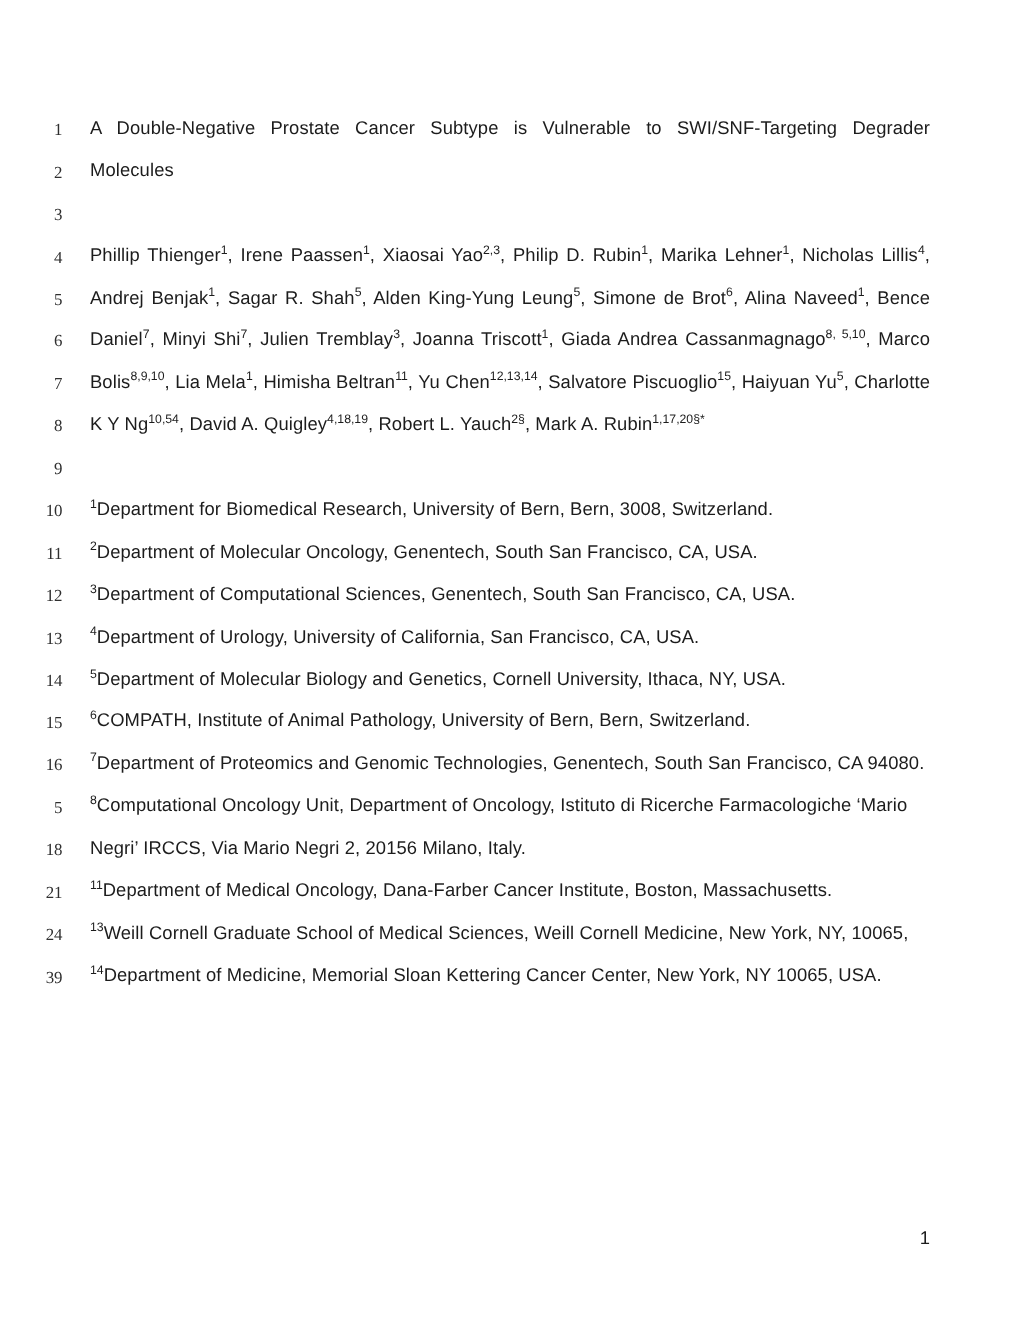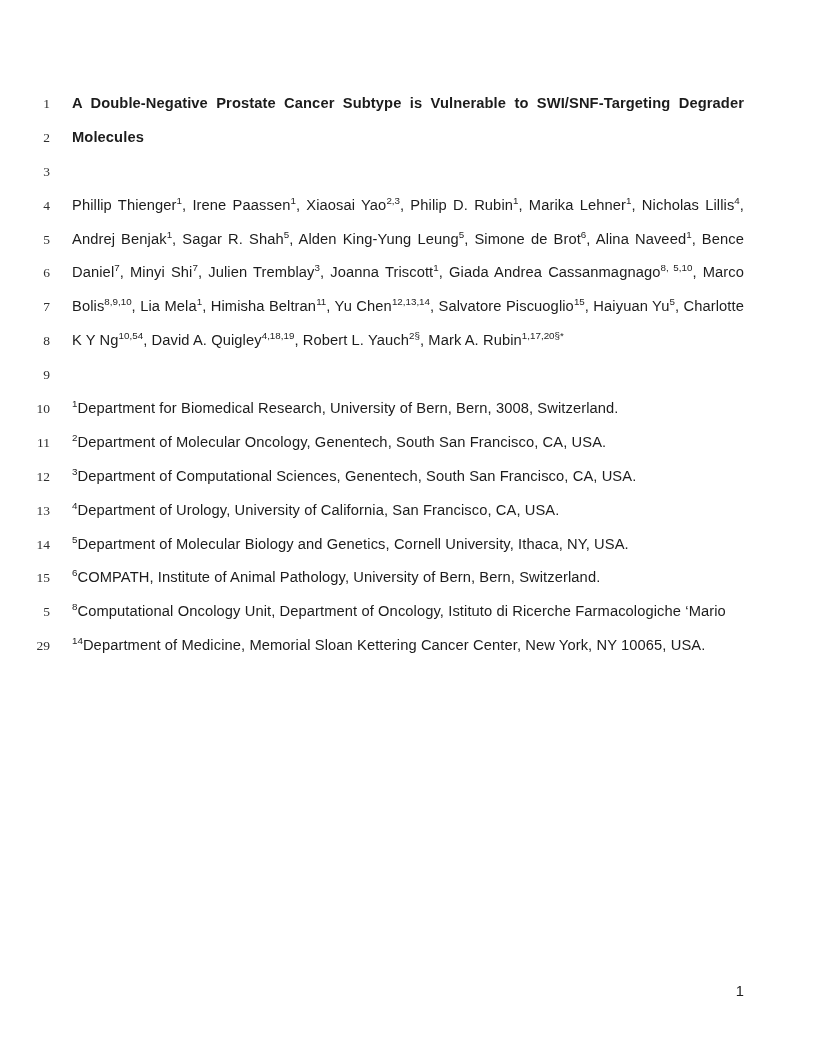--- a/index.html
+++ b/index.html
@@ -32,21 +32,21 @@
     font-size: 13.5px;
     color: #2f2f2f;
   }
   .line-text {
     flex: none;
     margin-left: 22px;
     width: 672px;
     font-size: 14.7px;
     letter-spacing: 0.1px;
   }
-  .line-text.bold { font-weight: bold; }
+  .line-text.bold { font-weight: normal; }
   .line-text.justify {
     text-align: justify;
     text-align-last: justify;
     text-justify: inter-word;
   }
   .line-text sup {
     font-size: 9.8px;
     line-height: 0;
     letter-spacing: 0;
   }
@@ -121,22 +121,38 @@
   </div>
       <div class="line">
     <div class="line-num">14</div>
     <div class="line-text"><sup>5</sup>Department of Molecular Biology and Genetics, Cornell University, Ithaca, NY, USA.</div>
   </div>
       <div class="line">
     <div class="line-num">15</div>
     <div class="line-text"><sup>6</sup>COMPATH, Institute of Animal Pathology, University of Bern, Bern, Switzerland.</div>
   </div>
       <div class="line">
+    <div class="line-num">16</div>
+    <div class="line-text"><sup>7</sup>Department of Proteomics and Genomic Technologies, Genentech, South San Francisco, CA 94080.</div>
+  </div>
+      <div class="line">
     <div class="line-num">5</div>
     <div class="line-text"><sup>8</sup>Computational Oncology Unit, Department of Oncology, Istituto di Ricerche Farmacologiche ‘Mario</div>
   </div>
       <div class="line">
-    <div class="line-num">29</div>
+    <div class="line-num">18</div>
+    <div class="line-text">Negri’ IRCCS, Via Mario Negri 2, 20156 Milano, Italy.</div>
+  </div>
+      <div class="line">
+    <div class="line-num">21</div>
+    <div class="line-text"><sup>11</sup>Department of Medical Oncology, Dana-Farber Cancer Institute, Boston, Massachusetts.</div>
+  </div>
+      <div class="line">
+    <div class="line-num">24</div>
+    <div class="line-text"><sup>13</sup>Weill Cornell Graduate School of Medical Sciences, Weill Cornell Medicine, New York, NY, 10065,</div>
+  </div>
+      <div class="line">
+    <div class="line-num">39</div>
     <div class="line-text"><sup>14</sup>Department of Medicine, Memorial Sloan Kettering Cancer Center, New York, NY 10065, USA.</div>
   </div>
     </div>
   <div class="page-num">1</div>
 </div>
 
 </body></html>

